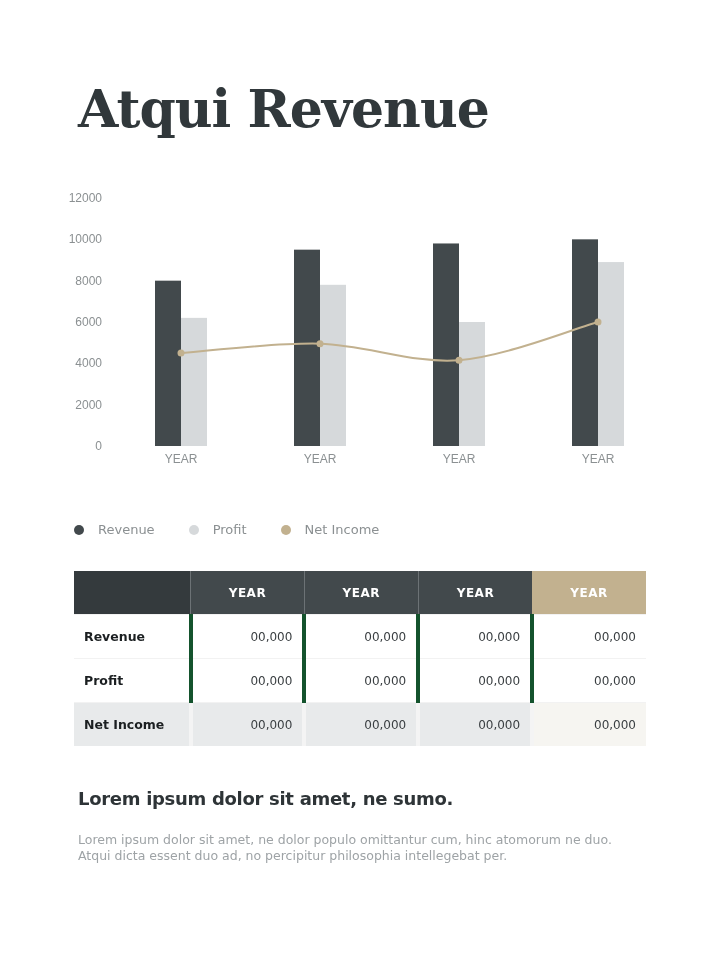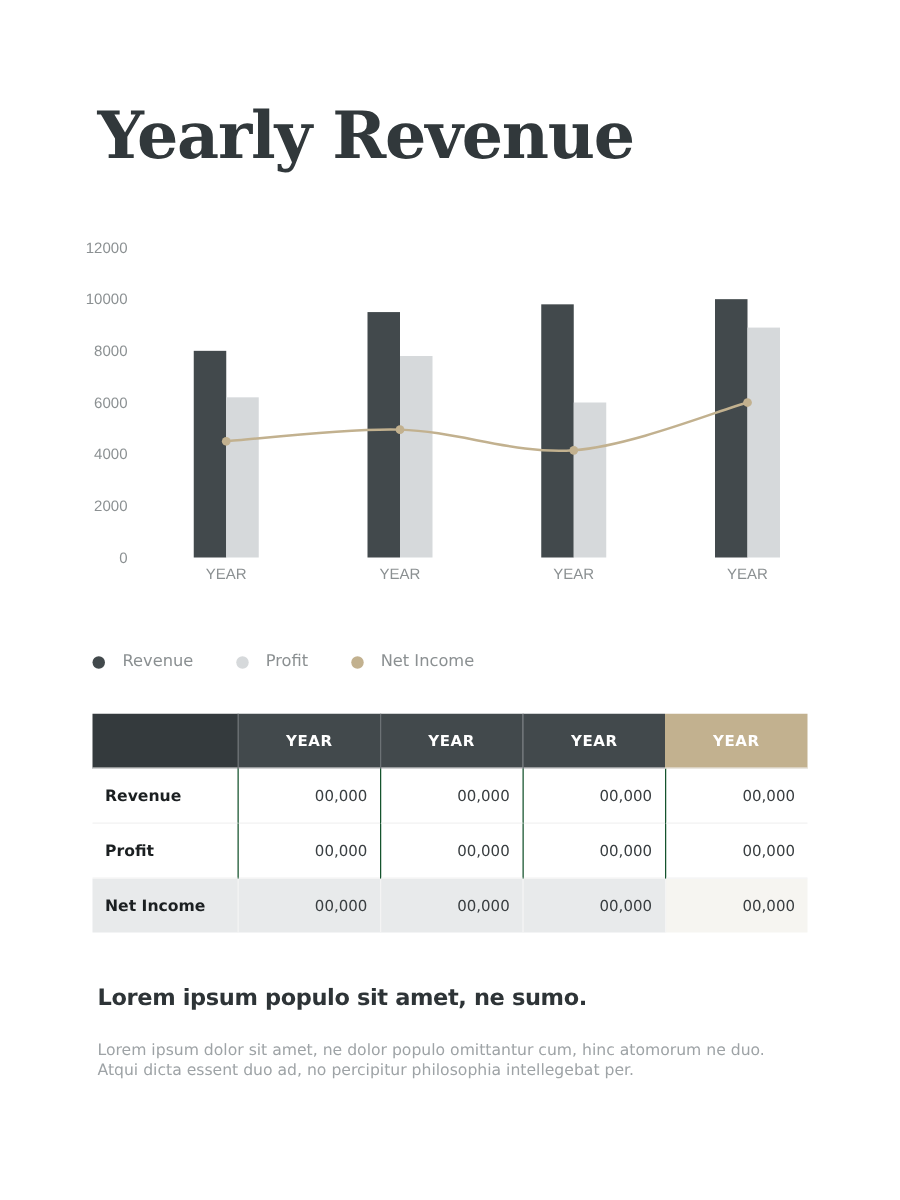--- a/index.html
+++ b/index.html
@@ -7,32 +7,32 @@
     .title { position: absolute; left: 78px; top: 78px; font-family: "DejaVu Serif", serif; font-weight: bold; font-size: 52px; letter-spacing: -1px; color: #31383b; margin: 0; }
     .chart { position: absolute; left: 0; top: 180px; width: 720px; height: 300px; }
     .legend { position: absolute; left: 74px; top: 522px; display: flex; align-items: center; font-size: 13px; color: #8b9092; }
     .legend-item { display: flex; align-items: center; margin-right: 34px; }
     .legend-dot { width: 10px; height: 10px; border-radius: 50%; margin-right: 14px; }
     table.data { position: absolute; left: 74px; top: 571px; width: 572px; border-collapse: collapse; table-layout: fixed; }
     table.data th { height: 41px; color: #ffffff; font-size: 12px; font-weight: bold; letter-spacing: 0.5px; border-left: 1px solid #6c7275; }
     table.data th.corner { background: #343a3d; border-left: none; width: 114px; }
     table.data th.yr { background: #42494c; }
     table.data th.yr.accent { background: #c2b18f; border-left: none; }
-    table.data td { height: 41px; font-size: 12px; color: #3a3f42; text-align: right; padding-right: 10px; border-left: 1px solid #14532d; border-top: 1px solid #f2f2f2; }
+    table.data td { height: 41px; font-size: 12px; color: #3a3f42; text-align: right; padding-right: 10px; border-left: 4px solid #14532d; border-top: 1px solid #f2f2f2; }
     table.data td.rowlabel { text-align: left; padding-left: 10px; padding-right: 0; font-weight: bold; color: #1b1f21; border-left: none; font-size: 12.5px; }
     table.data tr.hl td { background: #e8eaeb; border-left-color: #f4f4f4; }
     table.data tr.hl td.accent { background: #f6f5f1; }
     .sub-heading { position: absolute; left: 78px; top: 788px; font-size: 18px; font-weight: bold; color: #2e3437; margin: 0; letter-spacing: -0.3px; }
     .body-text { position: absolute; left: 78px; top: 832px; width: 560px; font-size: 12.5px; line-height: 16px; color: #9ea3a6; margin: 0; }
     svg text { font-family: "Liberation Sans", sans-serif; }
   </style>
 </head>
 <body>
 
-<h1 class="title">Yearly Revenue</h1>
+<h1 class="title">Atqui Revenue</h1>
 
 <svg class="chart" width="720" height="300" viewBox="0 180 720 300">
   <g id="y-axis">
       <text x="102" y="450" text-anchor="end" font-size="12" fill="#8b9092">0</text>
       <text x="102" y="408.6666666666667" text-anchor="end" font-size="12" fill="#8b9092">2000</text>
       <text x="102" y="367.33333333333337" text-anchor="end" font-size="12" fill="#8b9092">4000</text>
       <text x="102" y="326" text-anchor="end" font-size="12" fill="#8b9092">6000</text>
       <text x="102" y="284.6666666666667" text-anchor="end" font-size="12" fill="#8b9092">8000</text>
       <text x="102" y="243.33333333333331" text-anchor="end" font-size="12" fill="#8b9092">10000</text>
       <text x="102" y="202" text-anchor="end" font-size="12" fill="#8b9092">12000</text>
@@ -105,14 +105,14 @@
     <tr class="hl">
       <td class="rowlabel">Net Income</td>
       <td>00,000</td>
       <td>00,000</td>
       <td>00,000</td>
       <td class="accent">00,000</td>
     </tr>
   </tbody>
 </table>
 
-<h2 class="sub-heading">Lorem ipsum populo sit amet, ne sumo.</h2>
+<h2 class="sub-heading">Lorem ipsum dolor sit amet, ne sumo.</h2>
 <p class="body-text">Lorem ipsum dolor sit amet, ne dolor populo omittantur cum, hinc atomorum ne duo. Atqui dicta essent duo ad, no percipitur philosophia intellegebat per.</p>
 
 </body></html>

